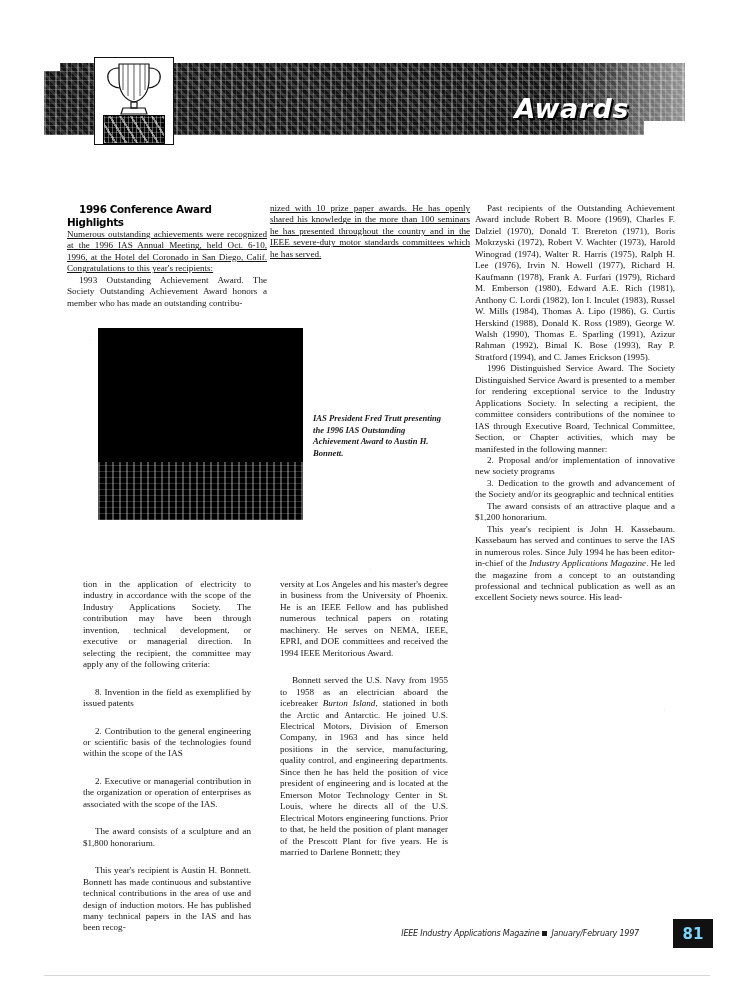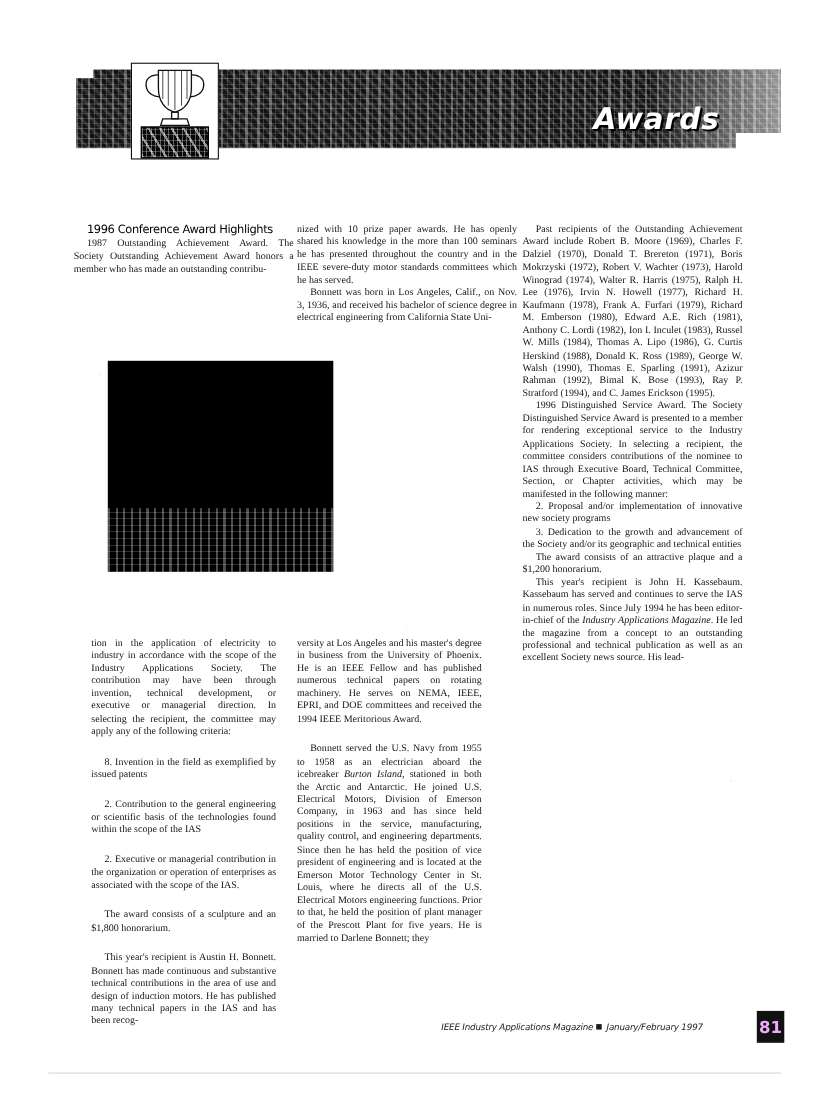--- a/index.html
+++ b/index.html
@@ -18,21 +18,21 @@
       radial-gradient(circle at 12% 34%, rgba(0,0,0,.05) 0 1px, transparent 1px),
       radial-gradient(circle at 67% 12%, rgba(0,0,0,.04) 0 1px, transparent 1px),
       radial-gradient(circle at 88% 71%, rgba(0,0,0,.05) 0 1px, transparent 1px),
       radial-gradient(circle at 31% 88%, rgba(0,0,0,.04) 0 1px, transparent 1px),
       radial-gradient(circle at 49% 57%, rgba(0,0,0,.035) 0 1px, transparent 1px),
       #fff;
   }
 
   
   .banner{
-    position:absolute;left:44px;top:57px;width:641px;height:88px;margin-left:25px;
+    position:absolute;left:44px;top:57px;width:641px;height:88px;
   }
   .banner-bar{
     position:absolute;left:0;top:6px;width:641px;height:72px;
     background-color:#1a1a1a;
     background-image:
       repeating-linear-gradient(90deg, rgba(255,255,255,.30) 0 2px, rgba(255,255,255,0) 2px 5px, rgba(255,255,255,.18) 5px 6px, rgba(255,255,255,0) 6px 11px),
       repeating-linear-gradient(0deg, rgba(255,255,255,.22) 0 1px, rgba(255,255,255,0) 1px 4px, rgba(255,255,255,.12) 4px 5px, rgba(255,255,255,0) 5px 9px),
       repeating-linear-gradient(45deg, rgba(255,255,255,.10) 0 3px, rgba(0,0,0,.25) 3px 7px);
     clip-path: polygon(0 8px, 16px 8px, 16px 0, 641px 0, 641px 58px, 600px 58px, 600px 72px, 0 72px);
   }
@@ -66,34 +66,34 @@
 
   
   .col{position:absolute;top:203px;width:200px;
     font-size:9.1px;line-height:11.45px;text-align:justify;
     color:#141414;}
   #col1{left:67px;}
   #col2{left:270px;}
   #col3{left:475px;}
 
   .col p{margin:0;text-indent:12px;}
-  .col p.noind{text-indent:0;}
+  .col p.noind{text-indent:0;text-decoration:underline;}
   .head{
     font-family:"DejaVu Sans", sans-serif;
-    font-weight:normal;font-size:10.4px;line-height:13px;
+    font-weight:bold;font-size:10.4px;line-height:13px;
     letter-spacing:-0.35px;
     margin:0 0 2px 0;text-indent:0;text-align:left;
     color:#000;
   }
   em{}
 
   
   #col1b{position:absolute;left:67px;top:563px;width:200px;
     font-size:9.1px;line-height:11.45px;text-align:justify;color:#141414;}
-  #col2b{position:absolute;left:254px;top:563px;width:200px;
+  #col2b{position:absolute;left:264px;top:563px;width:200px;
     font-size:9.1px;line-height:11.45px;text-align:justify;color:#141414;}
   #col1b p, #col2b p{margin:16px;text-indent:12px;}
   #col1b p.noind, #col2b p.noind{text-indent:0;}
 
   
   .photo{
     position:absolute;left:98px;top:328px;width:205px;height:192px;
     background-color:#000;
     background-image:
       radial-gradient(ellipse 22px 34px at 62px 48px, #f2f2f2 0%, #b8b8b8 38%, #222 78%, #000 100%),
@@ -126,21 +126,21 @@
     font-family:"DejaVu Sans", sans-serif;
     font-style:italic;font-weight:normal;
     font-size:8px;letter-spacing:-.2px;color:#1b1b1b;
   }
   .footer-sq{
     display:inline-block;width:5px;height:5px;background:#1b1b1b;
     margin:0 4px 0 3px;vertical-align:middle;
   }
   .pagenum{
     position:absolute;right:42px;top:-6px;
-    width:25px;height:29px;background:#111;color:#f0abfc;
+    width:40px;height:29px;background:#111;color:#7dd3fc;
     font-family:"DejaVu Sans", sans-serif;font-weight:bold;font-size:15px;
     display:flex;align-items:center;justify-content:center;
   }
   .rule{
     position:absolute;left:44px;top:975px;width:666px;height:1px;background:#d6d6d6;
   }
 </style>
 </head>
 <body>
 
@@ -161,38 +161,39 @@
         <line x1="35" y1="4" x2="35" y2="40" stroke="#111" stroke-width=".7"></line>
         <line x1="41" y1="4" x2="41" y2="36" stroke="#111" stroke-width=".7"></line>
         <line x1="46" y1="4" x2="46" y2="30" stroke="#111" stroke-width=".7"></line>
       </svg>
       <div class="trophy-base"></div>
     </div>
   </div>
 
   <div class="col" id="col1">
     <p class="head">1996 Conference Award Highlights</p>
-    <p>1987 Outstanding Achievement Award. The Society Outstanding Achievement Award honors a member who has made an outstanding contribu-</p>
+    <p class="noind">Numerous outstanding achievements were recognized at the 1996 IAS Annual Meeting, held Oct. 6-10, 1996, at the Hotel del Coronado in San Diego, Calif. Congratulations to this year's recipients:</p>
+    <p>1993 Outstanding Achievement Award. The Society Outstanding Achievement Award honors a member who has made an outstanding contribu-</p>
   </div>
 
   <div class="col" id="col2">
     <p class="noind">nized with 10 prize paper awards. He has openly shared his knowledge in the more than 100 seminars he has presented throughout the country and in the IEEE severe-duty motor standards committees which he has served.</p>
-    <p>Bonnett was born in Los Angeles, Calif., on Nov. 3, 1936, and received his bachelor of science degree in electrical engineering from California State Uni-</p>
   </div>
 
   <div class="col" id="col3">
     <p>Past recipients of the Outstanding Achievement Award include Robert B. Moore (1969), Charles F. Dalziel (1970), Donald T. Brereton (1971), Boris Mokrzyski (1972), Robert V. Wachter (1973), Harold Winograd (1974), Walter R. Harris (1975), Ralph H. Lee (1976), Irvin N. Howell (1977), Richard H. Kaufmann (1978), Frank A. Furfari (1979), Richard M. Emberson (1980), Edward A.E. Rich (1981), Anthony C. Lordi (1982), Ion I. Inculet (1983), Russel W. Mills (1984), Thomas A. Lipo (1986), G. Curtis Herskind (1988), Donald K. Ross (1989), George W. Walsh (1990), Thomas E. Sparling (1991), Azizur Rahman (1992), Bimal K. Bose (1993), Ray P. Stratford (1994), and C. James Erickson (1995).</p>
     <p>1996 Distinguished Service Award. The Society Distinguished Service Award is presented to a member for rendering exceptional service to the Industry Applications Society. In selecting a recipient, the committee considers contributions of the nominee to IAS through Executive Board, Technical Committee, Section, or Chapter activities, which may be manifested in the following manner:</p>
     <p>2. Proposal and/or implementation of innovative new society programs</p>
     <p>3. Dedication to the growth and advancement of the Society and/or its geographic and technical entities</p>
     <p>The award consists of an attractive plaque and a $1,200 honorarium.</p>
     <p>This year's recipient is John H. Kassebaum. Kassebaum has served and continues to serve the IAS in numerous roles. Since July 1994 he has been editor-in-chief of the <em>Industry Applications Magazine</em>. He led the magazine from a concept to an outstanding professional and technical publication as well as an excellent Society news source. His lead-</p>
   </div>
 
   <div class="photo"></div>
+  <div class="caption">IAS President Fred Trutt presenting the 1996 IAS Outstanding Achievement Award to Austin H. Bonnett.</div>
 
   <div id="col1b">
     <p class="noind">tion in the application of electricity to industry in accordance with the scope of the Industry Applications Society. The contribution may have been through invention, technical development, or executive or managerial direction. In selecting the recipient, the committee may apply any of the following criteria:</p>
     <p>8. Invention in the field as exemplified by issued patents</p>
     <p>2. Contribution to the general engineering or scientific basis of the technologies found within the scope of the IAS</p>
     <p>2. Executive or managerial contribution in the organization or operation of enterprises as associated with the scope of the IAS.</p>
     <p>The award consists of a sculpture and an $1,800 honorarium.</p>
     <p>This year's recipient is Austin H. Bonnett. Bonnett has made continuous and substantive technical contributions in the area of use and design of induction motors. He has published many technical papers in the IAS and has been recog-</p>
   </div>
 

